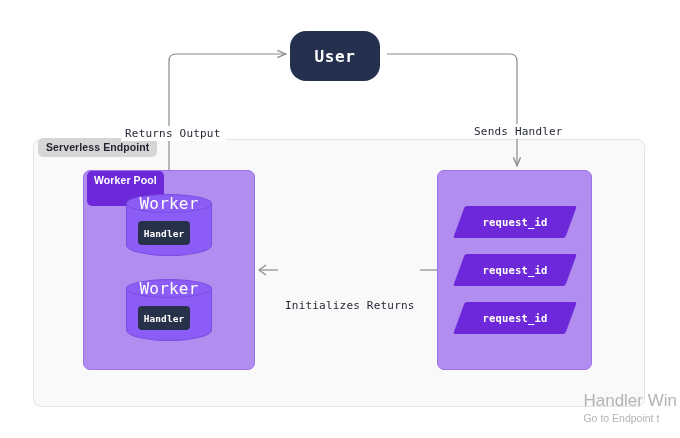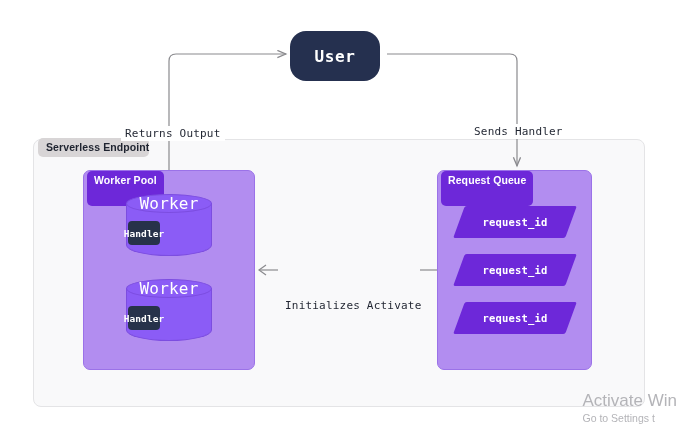--- a/index.html
+++ b/index.html
@@ -31,21 +31,21 @@
     box-sizing: border-box;
   }
   .endpoint-label {
     position: absolute;
     left: 38px;
     top: 138px;
     background: #d8d5d6;
     color: #1f2430;
     font-size: 10.5px;
     font-weight: 700;
-    padding: 3px 0 4px 8px;
+    padding: 3px 8px 4px 8px;
     border-radius: 5px;
     letter-spacing: .1px;
     white-space: nowrap;
   }
 
   
   .user-node {
     position: absolute;
     left: 290px;
     top: 31px;
@@ -124,23 +124,23 @@
   }
   .cyl-title {
     color: #ffffff;
     font-family: "DejaVu Sans Mono", "Liberation Mono", monospace;
     font-size: 16px;
     font-weight: 400;
     letter-spacing: .2px;
   }
   .handler-chip {
     position: absolute;
-    left: 2px;
+    left: 12px;
     top: 27px;
-    width: 32px;
+    width: 52px;
     height: 24px;
     background: #27324a;
     border-radius: 4px;
     display: flex;
     align-items: center;
     justify-content: center;
     color: #ffffff;
     font-family: "DejaVu Sans Mono", "Liberation Mono", monospace;
     font-size: 9.5px;
     font-weight: 700;
@@ -246,21 +246,21 @@
     <path d="M278,270 L259,270" fill="none" stroke="#8a8a8e" stroke-width="1.2"></path>
     <path d="M266,265 L259,270 L266,275" fill="none" stroke="#8a8a8e" stroke-width="1.2"></path>
   </svg>
 
   <div class="user-node">
     <span>User</span>
   </div>
 
   <div class="edge-label" id="label-returns-output">Returns Output</div>
   <div class="edge-label" id="label-sends-request">Sends Handler</div>
-  <div class="edge-label" id="label-initializes-workers">Initializes Activate</div>
+  <div class="edge-label" id="label-initializes-workers">Initializes Returns</div>
 
   <div class="group-box" id="worker-pool-box"></div>
   <div class="group-label" id="worker-pool-label">Worker Pool</div>
 
   <div class="cylinder" id="worker-1">
     <div class="cyl-body"></div>
     <div class="cyl-top">
       <span class="cyl-title">Worker</span>
     </div>
     <div class="handler-chip">Handler</div>
@@ -268,29 +268,28 @@
 
   <div class="cylinder" id="worker-2">
     <div class="cyl-body"></div>
     <div class="cyl-top">
       <span class="cyl-title">Worker</span>
     </div>
     <div class="handler-chip">Handler</div>
   </div>
 
   <div class="group-box" id="request-queue-box"></div>
-  <div class="group-label" id="request-queue-label">Request Queue</div>
 
   <div class="req-item" id="req-1"></div>
   <div class="req-label" id="req-1-label">request_id</div>
 
   <div class="req-item" id="req-2"></div>
   <div class="req-label" id="req-2-label">request_id</div>
 
   <div class="req-item" id="req-3"></div>
   <div class="req-label" id="req-3-label">request_id</div>
 
   <div class="watermark">
-    <div class="wm-title">Activate Win</div>
-    <div class="wm-sub">Go to Settings t</div>
+    <div class="wm-title">Handler Win</div>
+    <div class="wm-sub">Go to Endpoint t</div>
   </div>
 
 </div>
 
 </body></html>

